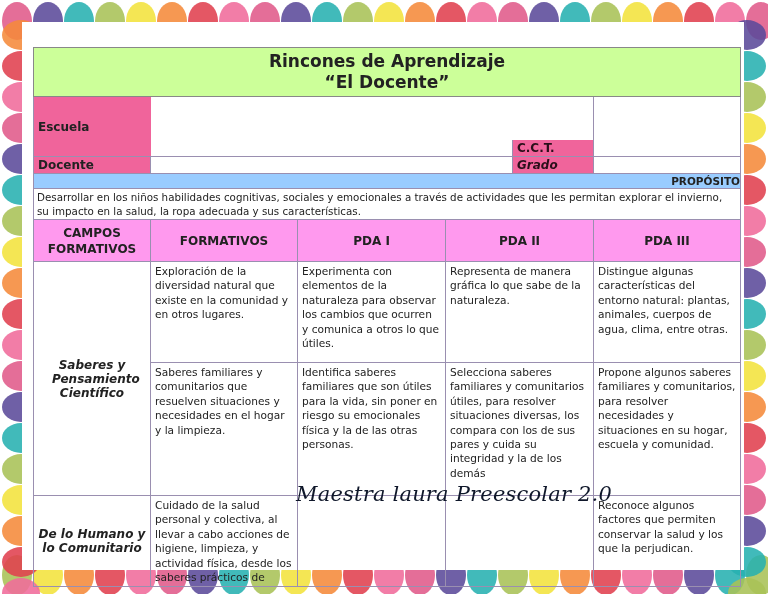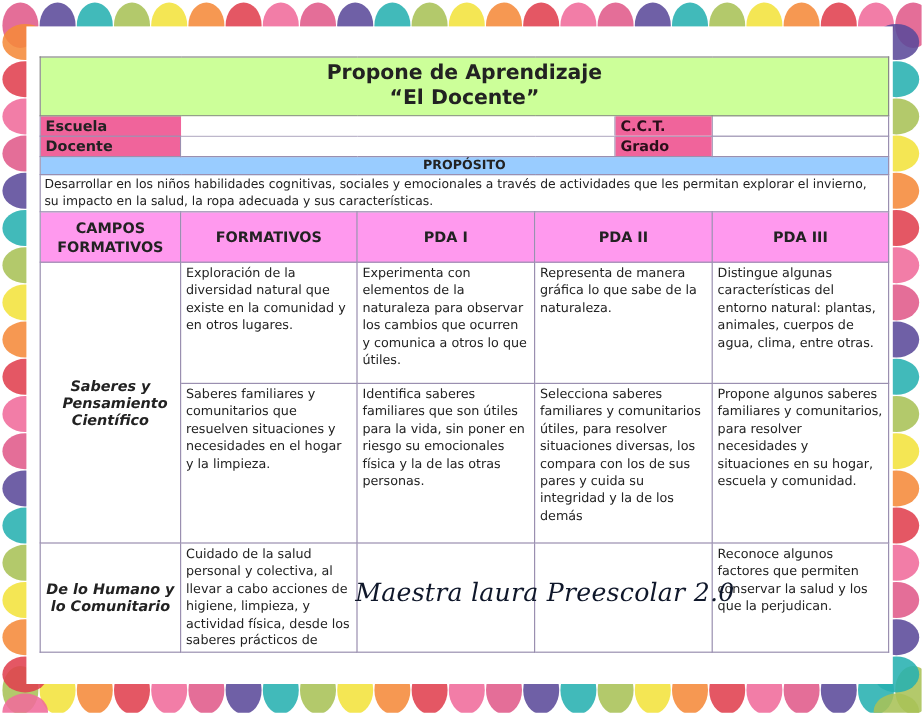--- a/index.html
+++ b/index.html
@@ -5,21 +5,21 @@
   html,body{margin:0;padding:0;}
   body{width:768px;height:594px;position:relative;overflow:hidden;background:#ffffff;font-family:"DejaVu Sans","Liberation Sans",sans-serif;}
   .frame{position:absolute;left:0;top:0;width:768px;height:594px;overflow:hidden;}
   .dot{position:absolute;border-radius:50%;opacity:.88;}
   .paper{position:absolute;left:22px;top:22px;width:722px;height:548px;background:#fff;}
   table.sheet{position:absolute;left:33px;top:47px;width:707px;border-collapse:collapse;table-layout:fixed;}
   .sheet td{border:1px solid #9a8fb0;padding:0;vertical-align:top;color:#222;}
   .title-cell{background:#ccff99;height:48px;text-align:center;vertical-align:middle !important;font-weight:bold;font-size:17px;line-height:21px;color:#111;border-color:#888 !important;}
   .lbl{background:#f0649b;font-weight:bold;font-size:12px;color:#2a0f1a;padding-left:4px !important;height:16px;line-height:16px;vertical-align:middle !important;}
   .blank{background:#fff;height:16px;}
-  .prop-h{background:#99ccff;text-align:center;font-weight:bold;font-size:10.5px;height:14px;line-height:14px;color:#111;}
+  .prop-h{background:#99ccff;text-align:right;font-weight:bold;font-size:10.5px;height:14px;line-height:14px;color:#111;}
   .prop-t{font-size:10.3px;line-height:14px;padding:1px 3px !important;height:28px;color:#222;}
   .hdr{background:#ff99ee;text-align:center;vertical-align:middle !important;font-weight:bold;font-size:12px;line-height:16px;height:41px;color:#2b0a33;}
   .campo{text-align:center;vertical-align:middle !important;font-weight:bold;font-size:12px;line-height:14px;color:#111;font-style:italic;}
   .cell{font-size:10.6px;line-height:14.4px;padding:2px 4px !important;color:#333;overflow:hidden;}
   .r1 td{height:96px;}
   .r2 td{height:128px;}
   .r3 td{height:84px;}
   .watermark{position:absolute;left:296px;top:482px;width:300px;text-align:center;font-family:"DejaVu Serif",serif;font-style:italic;font-size:21px;color:#0f172a;white-space:nowrap;letter-spacing:0.2px;}
 </style>
 </head>
@@ -122,40 +122,40 @@
   <colgroup>
     <col style="width:117px">
       <col style="width:147px">
       <col style="width:148px">
       <col style="width:148px">
       <col style="width:147px">
   </colgroup>
   <tbody>
       <tr>
     <td colspan="5" class="title-cell">
-      <div>Propone de Aprendizaje</div>
+      <div>Rincones de Aprendizaje</div>
       <div>“El Docente”</div>
     </td>
   </tr>
   <tr>
     <td style="width:auto;border-right:none" class="lbl">Escuela</td>
     <td colspan="3" style="padding:0;border-left:none">
-      <div style="display:flex;height:16px;">
+      <div style="display:flex;height:16px;margin-top:43px;">
         <div class="blank" style="flex:1;border-right:1px solid #9a8fb0"></div>
         <div class="lbl" style="width:76px;">C.C.T.</div>
       </div>
     </td>
     <td class="blank"></td>
   </tr>
   <tr>
     <td class="lbl">Docente</td>
     <td colspan="3" style="padding:0">
       <div style="display:flex;height:16px;">
         <div class="blank" style="flex:1;border-right:1px solid #9a8fb0"></div>
-        <div class="lbl" style="width:76px;">Grado</div>
+        <div class="lbl" style="width:76px;font-style:italic;">Grado</div>
       </div>
     </td>
     <td class="blank"></td>
   </tr>
   <tr>
     <td colspan="5" class="prop-h">PROPÓSITO</td>
   </tr>
   <tr>
     <td colspan="5" class="prop-t">Desarrollar en los niños habilidades cognitivas, sociales y emocionales a través de actividades que les permitan explorar el invierno, su impacto en la salud, la ropa adecuada y sus características.</td>
   </tr>

